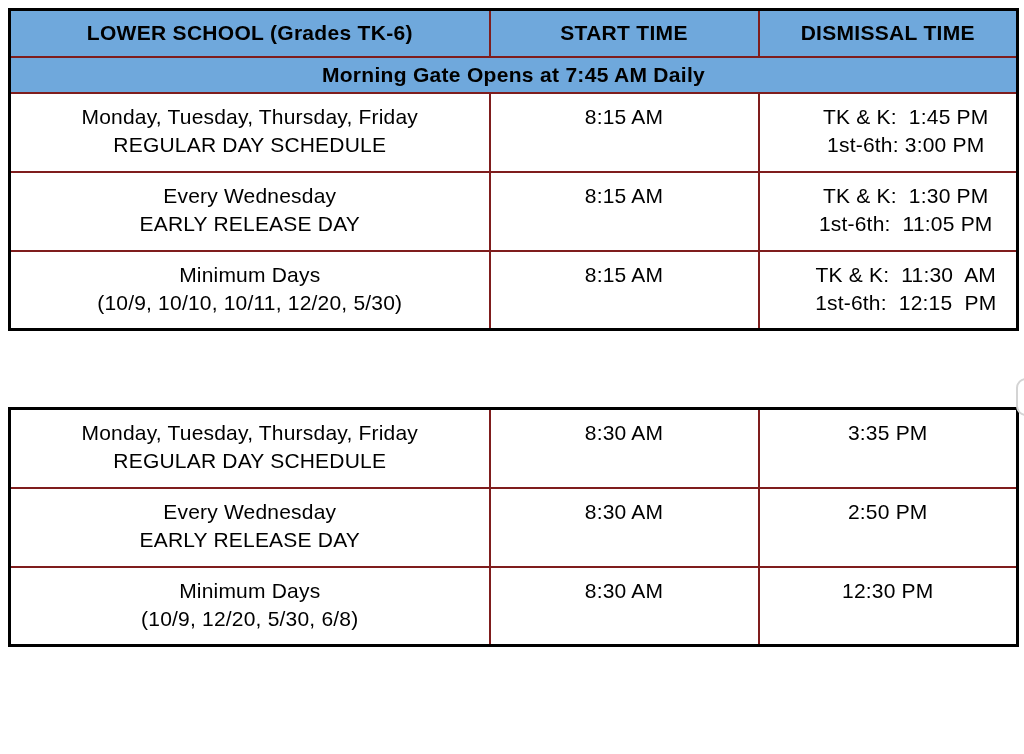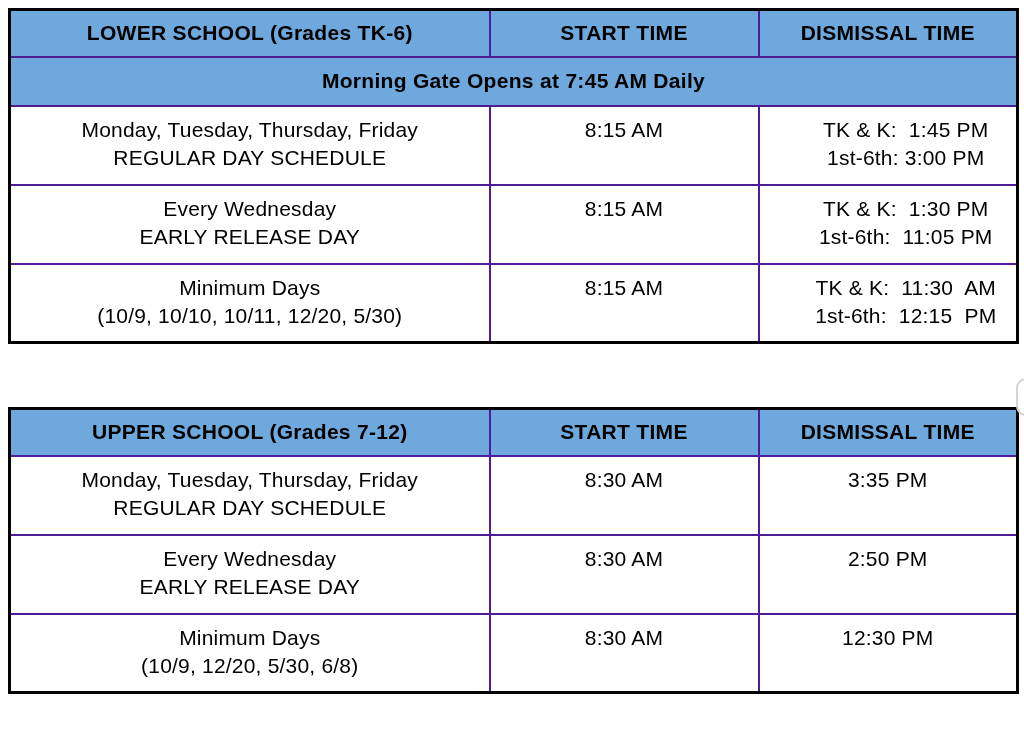--- a/index.html
+++ b/index.html
@@ -19,38 +19,38 @@
     border-collapse: collapse;
     table-layout: fixed;
     position: absolute;
     left: 8px;
     width: 1008px;
     border: 3px solid #000000;
   }
   #lower-table { top: 8px; }
   #upper-table { top: 407px; }
   table.sched td {
-    border: 2px solid #4c1d95;
+    border: 2px solid #7f1d1d;
     padding: 0;
     text-align: center;
     overflow: hidden;
   }
   tr.head-row { height: 47px; }
   tr.head-row td {
     background: #6FA8DC;
     vertical-align: middle;
     font-weight: bold;
     font-size: 21px;
     letter-spacing: 0.3px;
   }
   td.title-cell {
     text-align: left;
     padding-left: 9px;
   }
-  tr.banner-row { height: 49px; }
+  tr.banner-row { height: 36px; }
   tr.banner-row td {
     background: #6FA8DC;
     vertical-align: middle;
     font-weight: bold;
     font-size: 21px;
     letter-spacing: 0.3px;
   }
   tr.data-row { height: 79px; }
   tr.data-row td {
     vertical-align: top;
@@ -127,25 +127,20 @@
   </tbody>
 </table>
 
 <table class="sched" id="upper-table">
   <colgroup>
     <col style="width:480px">
       <col style="width:269px">
       <col style="width:259px">
   </colgroup>
   <tbody>
-    <tr class="head-row">
-      <td class="title-cell">UPPER SCHOOL (Grades 7-12)</td>
-      <td>START TIME</td>
-      <td>DISMISSAL TIME</td>
-    </tr>
     <tr class="data-row">
       <td>
         <span class="cell-line">Monday, Tuesday, Thursday, Friday</span>
         <span class="cell-line">REGULAR DAY SCHEDULE</span>
       </td>
       <td>8:30 AM</td>
       <td>3:35 PM</td>
     </tr>
     <tr class="data-row">
       <td>

